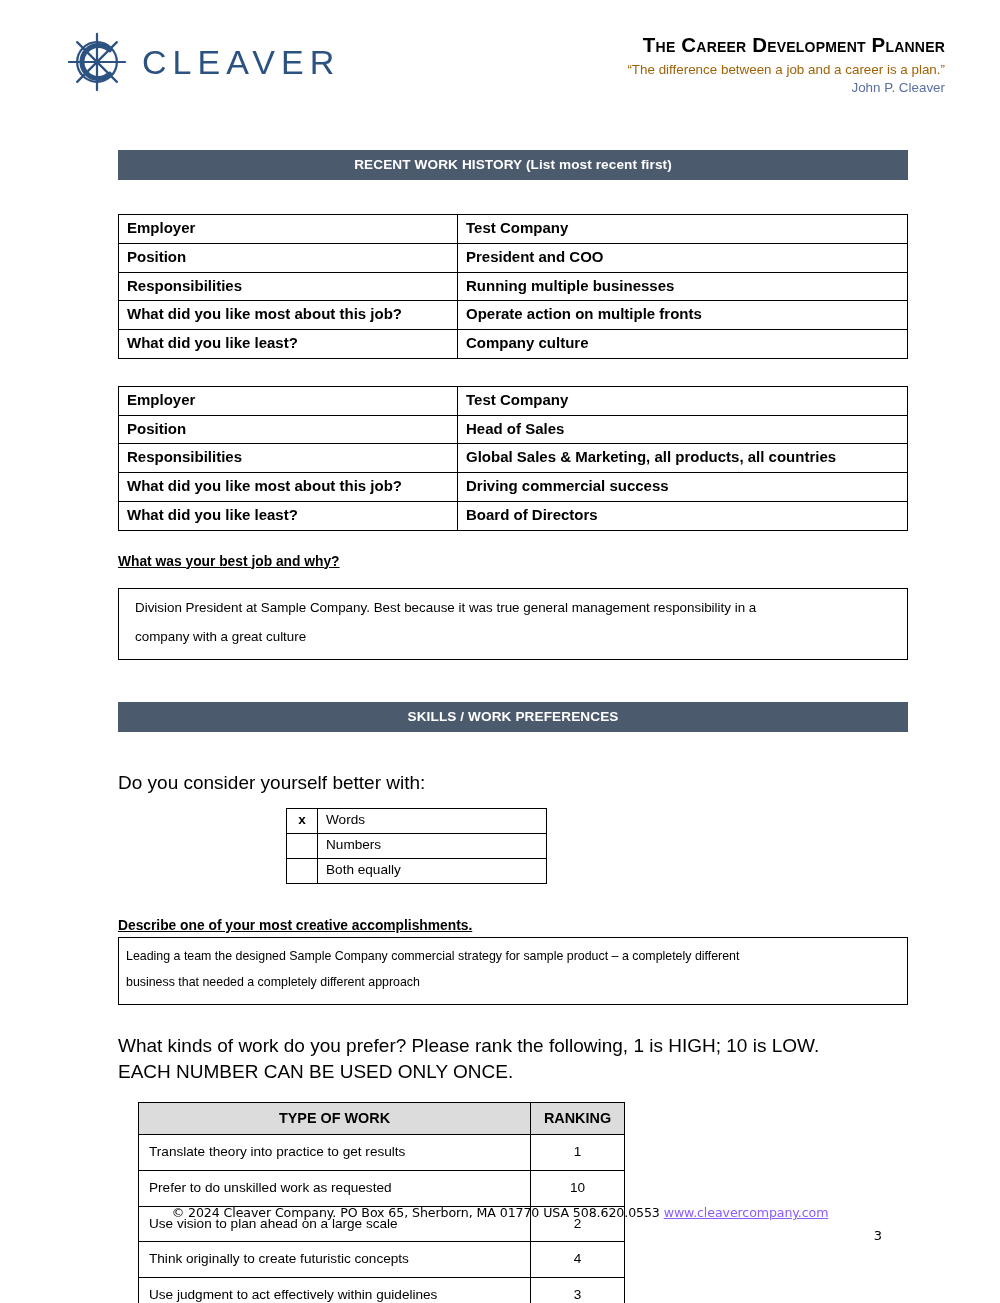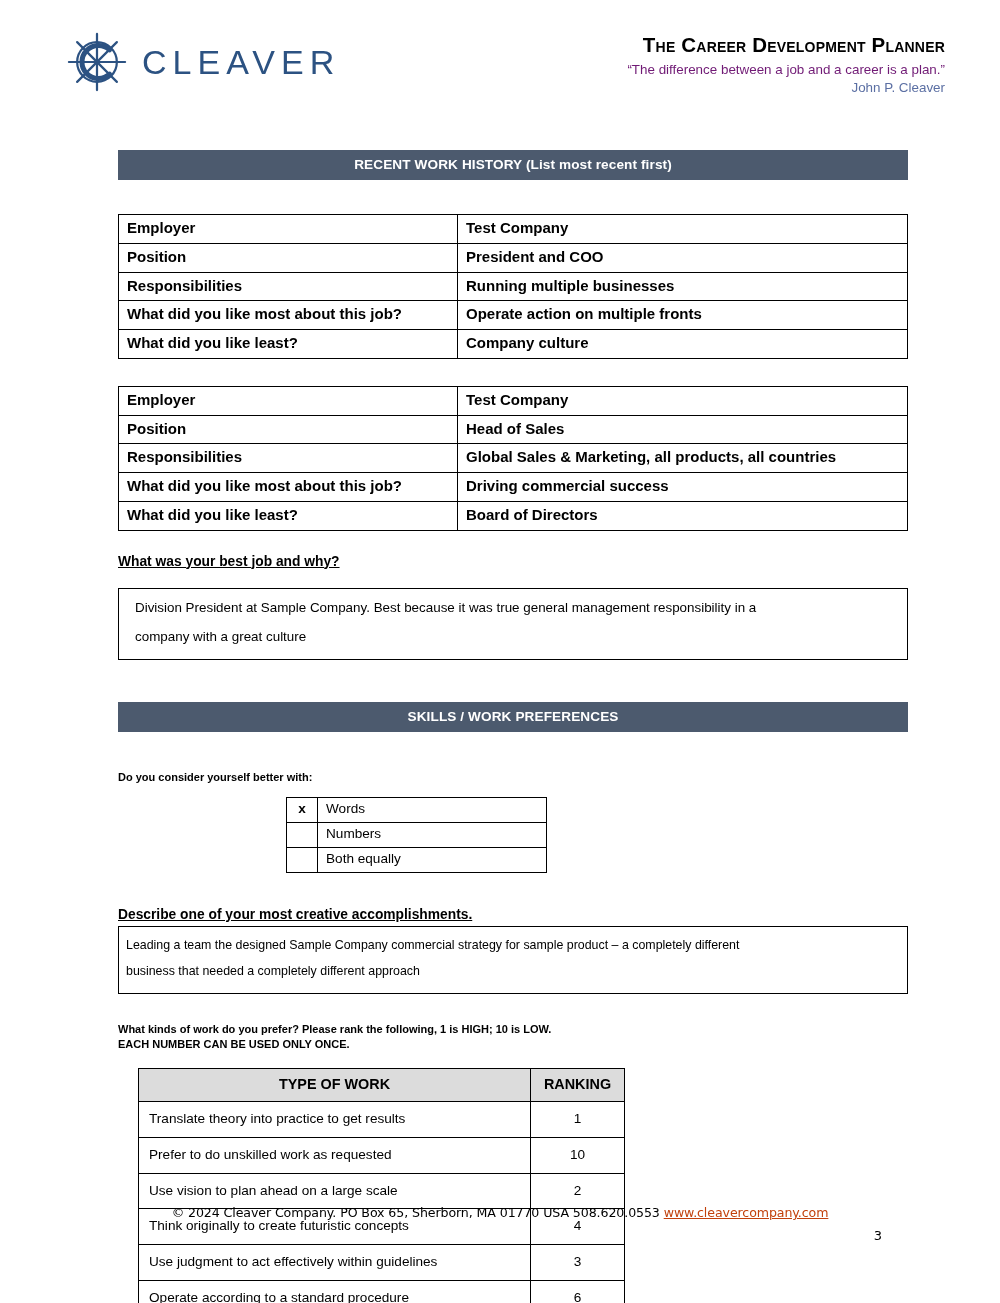--- a/index.html
+++ b/index.html
@@ -54,21 +54,21 @@
     font-size: 20.5px;
     font-weight: bold;
     color: #000;
     font-variant: small-caps;
     letter-spacing: 0.2px;
     line-height: 1.15;
     white-space: nowrap;
   }
   .tagline {
     font-size: 13.4px;
-    color: #701a75;
+    color: #a16207;
     line-height: 1.45;
     margin-top: 3px;
     white-space: nowrap;
   }
   .attrib {
     font-size: 13.4px;
     color: #5b6fa3;
     line-height: 1.4;
     white-space: nowrap;
   }
@@ -123,22 +123,22 @@
     box-sizing: border-box;
   }
   .answer-line {
     font-size: 13.4px;
     line-height: 2.1;
   }
   .answer-box.small .answer-line { font-size: 12.4px; line-height: 2.15; }
 
   
   .prompt {
-    font-size: 11px;
-    font-weight: bold;
+    font-size: 19px;
+    font-weight: normal;
     line-height: 1.38;
   }
 
   
   table.choice {
     border-collapse: collapse;
     table-layout: fixed;
     margin-left: 168px;
   }
   table.choice td {
@@ -193,21 +193,21 @@
     top: 1205px;
   }
   .footer-line {
     text-align: center;
     font-size: 12.6px;
     font-family: "DejaVu Sans", sans-serif;
     color: #000;
     letter-spacing: -0.1px;
   }
   .footer-url {
-    color: #c2410c;
+    color: #8b5cf6;
     text-decoration: underline;
   }
   .page-num {
     position: absolute;
     right: 118px;
     top: 1228px;
     font-size: 13px;
     font-family: "DejaVu Sans", sans-serif;
   }
 </style>

